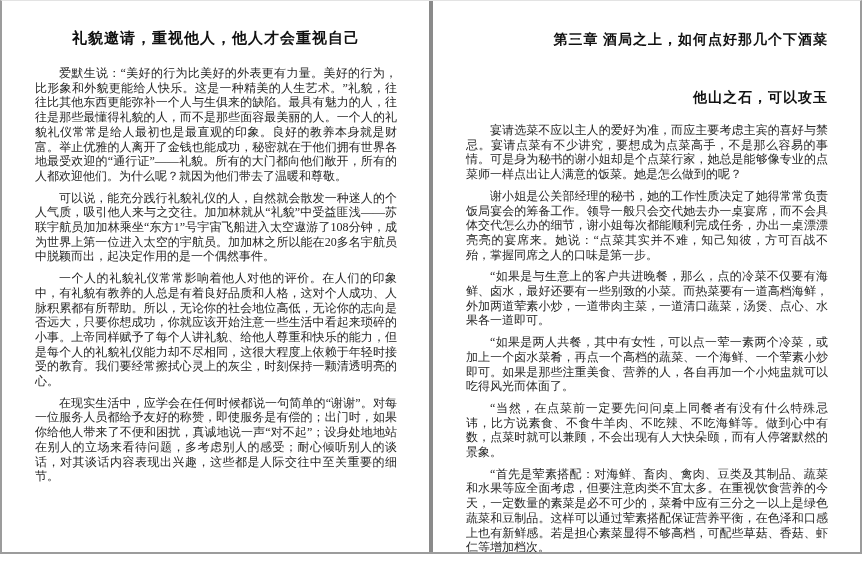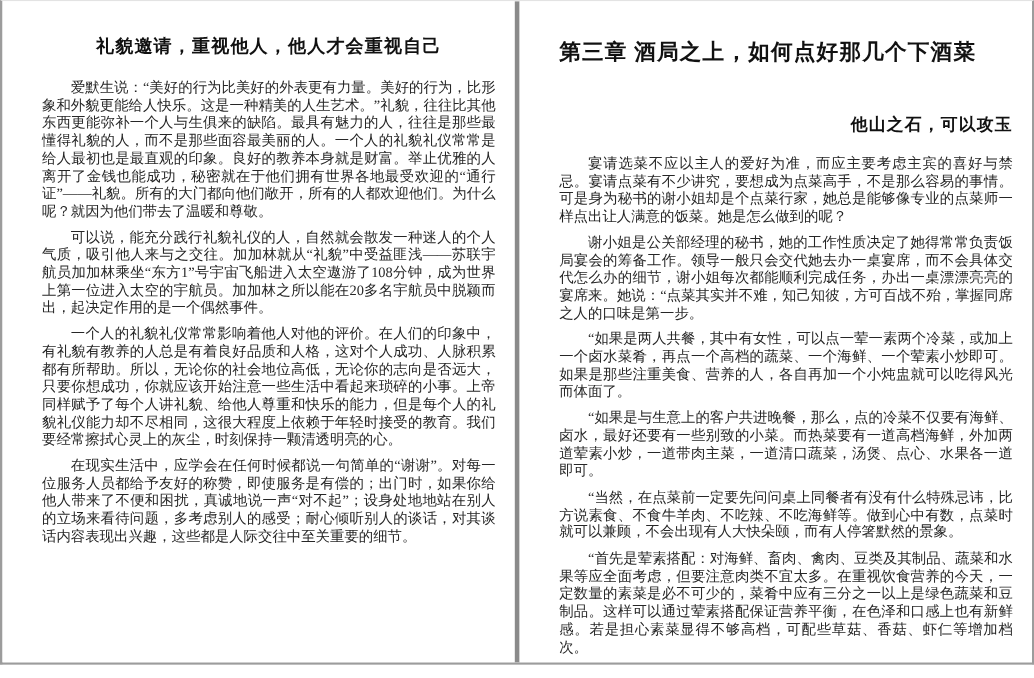--- a/index.html
+++ b/index.html
@@ -22,41 +22,41 @@
     background:var(--page-bg);
     border-left:2px solid var(--frame-color);
     border-right:2px solid var(--frame-color);
     border-bottom:2px solid var(--frame-color);
     border-top:1px solid #e3e3e3;
     overflow:hidden;
   }
   .page{
     box-sizing:border-box;
     flex:1 1 0;
-    padding:26px 16px 10px 33px;
+    padding:26px 32px 10px 33px;
     background:var(--page-bg);
     overflow:hidden;
   }
   .gutter{
     flex:0 0 4px;
     background:var(--divider-color);
   }
   .page-title{
     text-align:center;
     font-weight:bold;
     color:var(--title-color);
     font-size:15px;
     letter-spacing:1px;
     margin:2px 0 18px 0;
   }
   .chapter-title{
-    text-align:left;
+    text-align:right;
     font-weight:bold;
     color:var(--title-color);
-    font-size:18px;
+    font-size:14px;
     letter-spacing:1px;
     margin:4px 0 0 0;
   }
   .section-subtitle{
     text-align:right;
     font-weight:bold;
     color:var(--title-color);
     font-size:14px;
     letter-spacing:1px;
     margin:40px 0 16px 0;
@@ -92,22 +92,22 @@
   </div>
 
   <div class="gutter"></div>
 
   <div class="page">
     <div class="chapter-title">第三章 酒局之上，如何点好那几个下酒菜</div>
     <div class="section-subtitle">他山之石，可以攻玉</div>
     <div class="body-text">
         <p>宴请选菜不应以主人的爱好为准，而应主要考虑主宾的喜好与禁忌。宴请点菜有不少讲究，要想成为点菜高手，不是那么容易的事情。可是身为秘书的谢小姐却是个点菜行家，她总是能够像专业的点菜师一样点出让人满意的饭菜。她是怎么做到的呢？</p>
         <p>谢小姐是公关部经理的秘书，她的工作性质决定了她得常常负责饭局宴会的筹备工作。领导一般只会交代她去办一桌宴席，而不会具体交代怎么办的细节，谢小姐每次都能顺利完成任务，办出一桌漂漂亮亮的宴席来。她说：“点菜其实并不难，知己知彼，方可百战不殆，掌握同席之人的口味是第一步。</p>
+        <p>“如果是与生意上的客户共进晚餐，那么，点的冷菜不仅要有海鲜、卤水，最好还要有一些别致的小菜。而热菜要有一道高档海鲜，外加两道荤素小炒，一道带肉主菜，一道清口蔬菜，汤煲、点心、水果各一道即可。</p>
         <p>“如果是两人共餐，其中有女性，可以点一荤一素两个冷菜，或加上一个卤水菜肴，再点一个高档的蔬菜、一个海鲜、一个荤素小炒即可。如果是那些注重美食、营养的人，各自再加一个小炖盅就可以吃得风光而体面了。</p>
-        <p>“如果是与生意上的客户共进晚餐，那么，点的冷菜不仅要有海鲜、卤水，最好还要有一些别致的小菜。而热菜要有一道高档海鲜，外加两道荤素小炒，一道带肉主菜，一道清口蔬菜，汤煲、点心、水果各一道即可。</p>
         <p>“当然，在点菜前一定要先问问桌上同餐者有没有什么特殊忌讳，比方说素食、不食牛羊肉、不吃辣、不吃海鲜等。做到心中有数，点菜时就可以兼顾，不会出现有人大快朵颐，而有人停箸默然的景象。</p>
         <p>“首先是荤素搭配：对海鲜、畜肉、禽肉、豆类及其制品、蔬菜和水果等应全面考虑，但要注意肉类不宜太多。在重视饮食营养的今天，一定数量的素菜是必不可少的，菜肴中应有三分之一以上是绿色蔬菜和豆制品。这样可以通过荤素搭配保证营养平衡，在色泽和口感上也有新鲜感。若是担心素菜显得不够高档，可配些草菇、香菇、虾仁等增加档次。</p>
       </div>
   </div>
 
 </div>
 
 <div class="bottom-strip"></div>
 
 </body></html>

